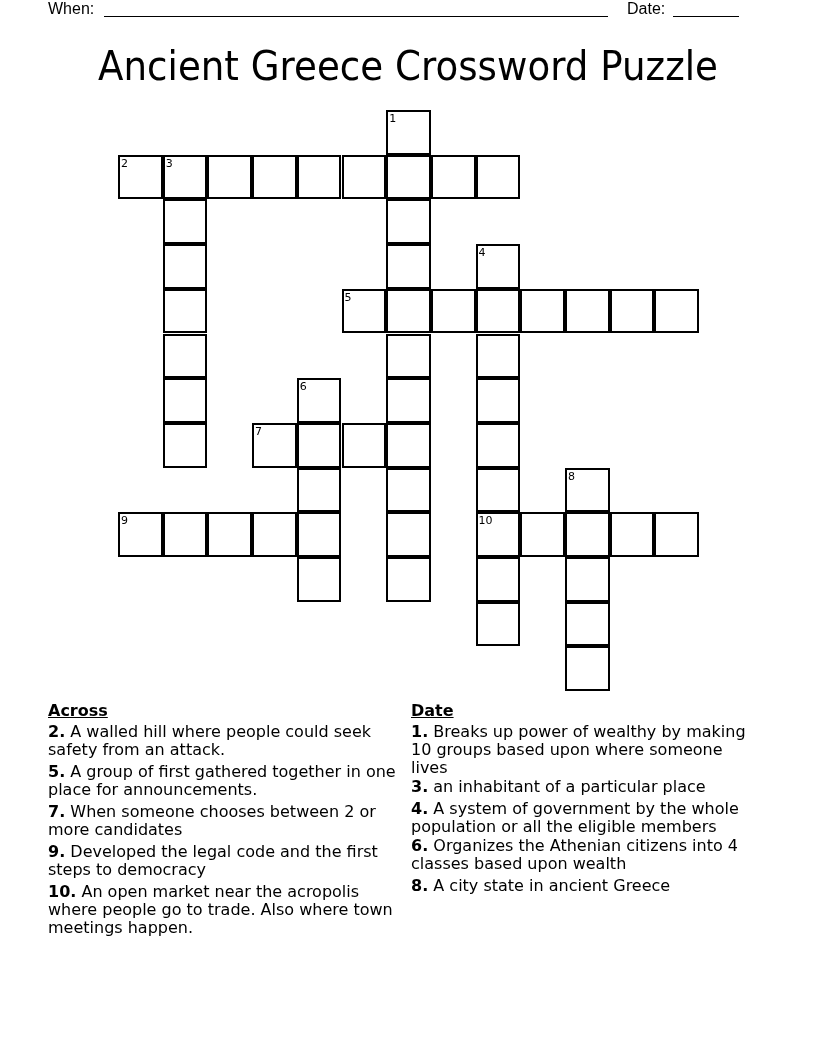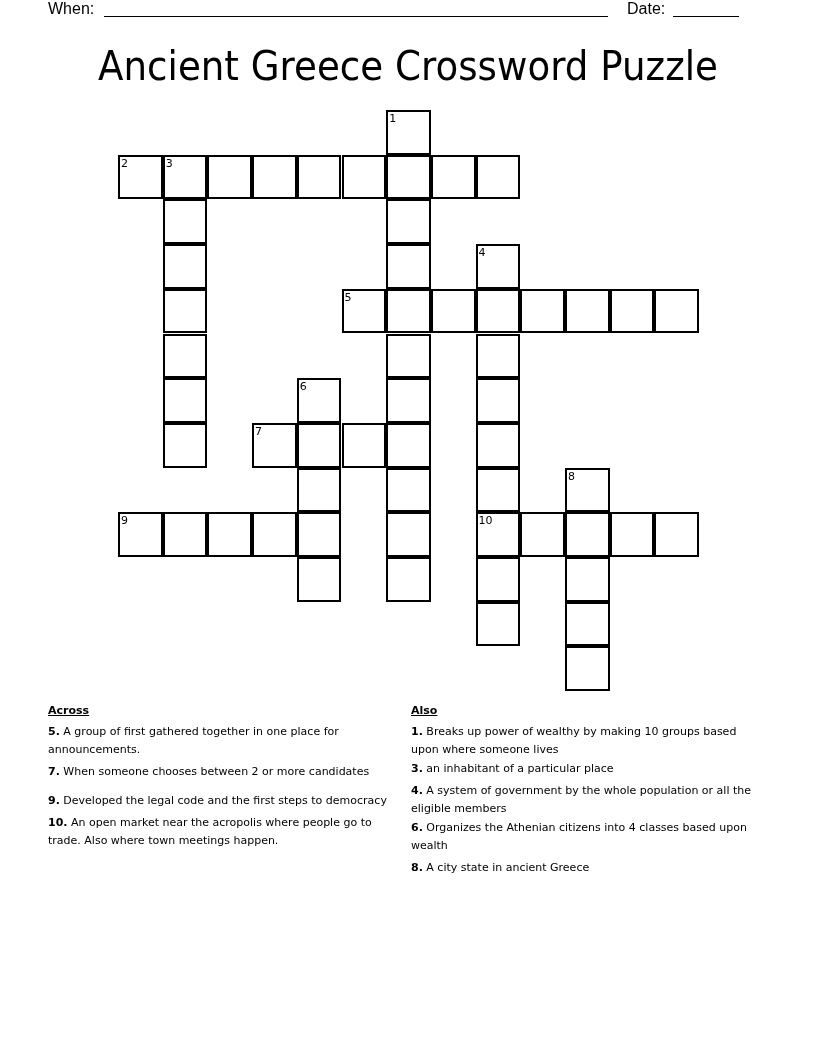--- a/index.html
+++ b/index.html
@@ -21,21 +21,21 @@
     .cell {
       position: absolute; width: 44.7px; height: 44.7px; box-sizing: border-box;
       border: 2.5px solid #000; background: #fff;
     }
     .cell-num {
       position: absolute; left: 1px; top: 0px;
       font-family: "DejaVu Sans", sans-serif; font-size: 11px; line-height: 13px;
     }
     .clues {
       position: absolute; top: 702px;
-      font-family: "DejaVu Sans", sans-serif; font-size: 11px; line-height: 18px;
+      font-family: "DejaVu Sans", sans-serif; font-size: 16px; line-height: 18px;
     }
     .clues.across { left: 48px; width: 350px; }
     .clues.down { left: 411px; width: 350px; }
     .clues .heading { font-weight: bold; text-decoration: underline; margin-bottom: 3px; }
     .clue { margin-bottom: 4px; }
     .clue .num { font-weight: bold; }
   </style>
 </head>
 <body>
 
@@ -125,26 +125,27 @@
     <div class="cell" style="left: 162.7px; top: 512.3px;"></div>
     <div class="cell" style="left: 207.4px; top: 512.3px;"></div>
     <div class="cell" style="left: 252.1px; top: 512.3px;"></div>
     <div class="cell" style="left: 520.3px; top: 512.3px;"></div>
     <div class="cell" style="left: 609.7px; top: 512.3px;"></div>
     <div class="cell" style="left: 654.4px; top: 512.3px;"></div>
   </div>
 
 <div class="clues across">
   <div class="heading">Across</div>
+  <div class="clue"><span class="num">2.</span><span> A walled hill where people could seek safety from an attack.</span></div>
   <div class="clue"><span class="num">5.</span><span> A group of first gathered together in one place for announcements.</span></div>
-  <div class="clue" style="margin-bottom:11px"><span class="num">7.</span><span> When someone chooses between 2 or more candidates</span></div>
+  <div class="clue" style="margin-bottom:4px"><span class="num">7.</span><span> When someone chooses between 2 or more candidates</span></div>
   <div class="clue"><span class="num">9.</span><span> Developed the legal code and the first steps to democracy</span></div>
   <div class="clue"><span class="num">10.</span><span> An open market near the acropolis where people go to trade. Also where town meetings happen.</span></div>
 </div>
 
 <div class="clues down">
-  <div class="heading">Also</div>
+  <div class="heading">Date</div>
   <div class="clue" style="margin-bottom:1px"><span class="num">1.</span><span> Breaks up power of wealthy by making 10 groups based upon where someone lives</span></div>
   <div class="clue"><span class="num">3.</span><span> an inhabitant of a particular place</span></div>
   <div class="clue" style="margin-bottom:1px"><span class="num">4.</span><span> A system of government by the whole population or all the eligible members</span></div>
   <div class="clue"><span class="num">6.</span><span> Organizes the Athenian citizens into 4 classes based upon wealth</span></div>
   <div class="clue"><span class="num">8.</span><span> A city state in ancient Greece</span></div>
 </div>
 
 </body></html>

